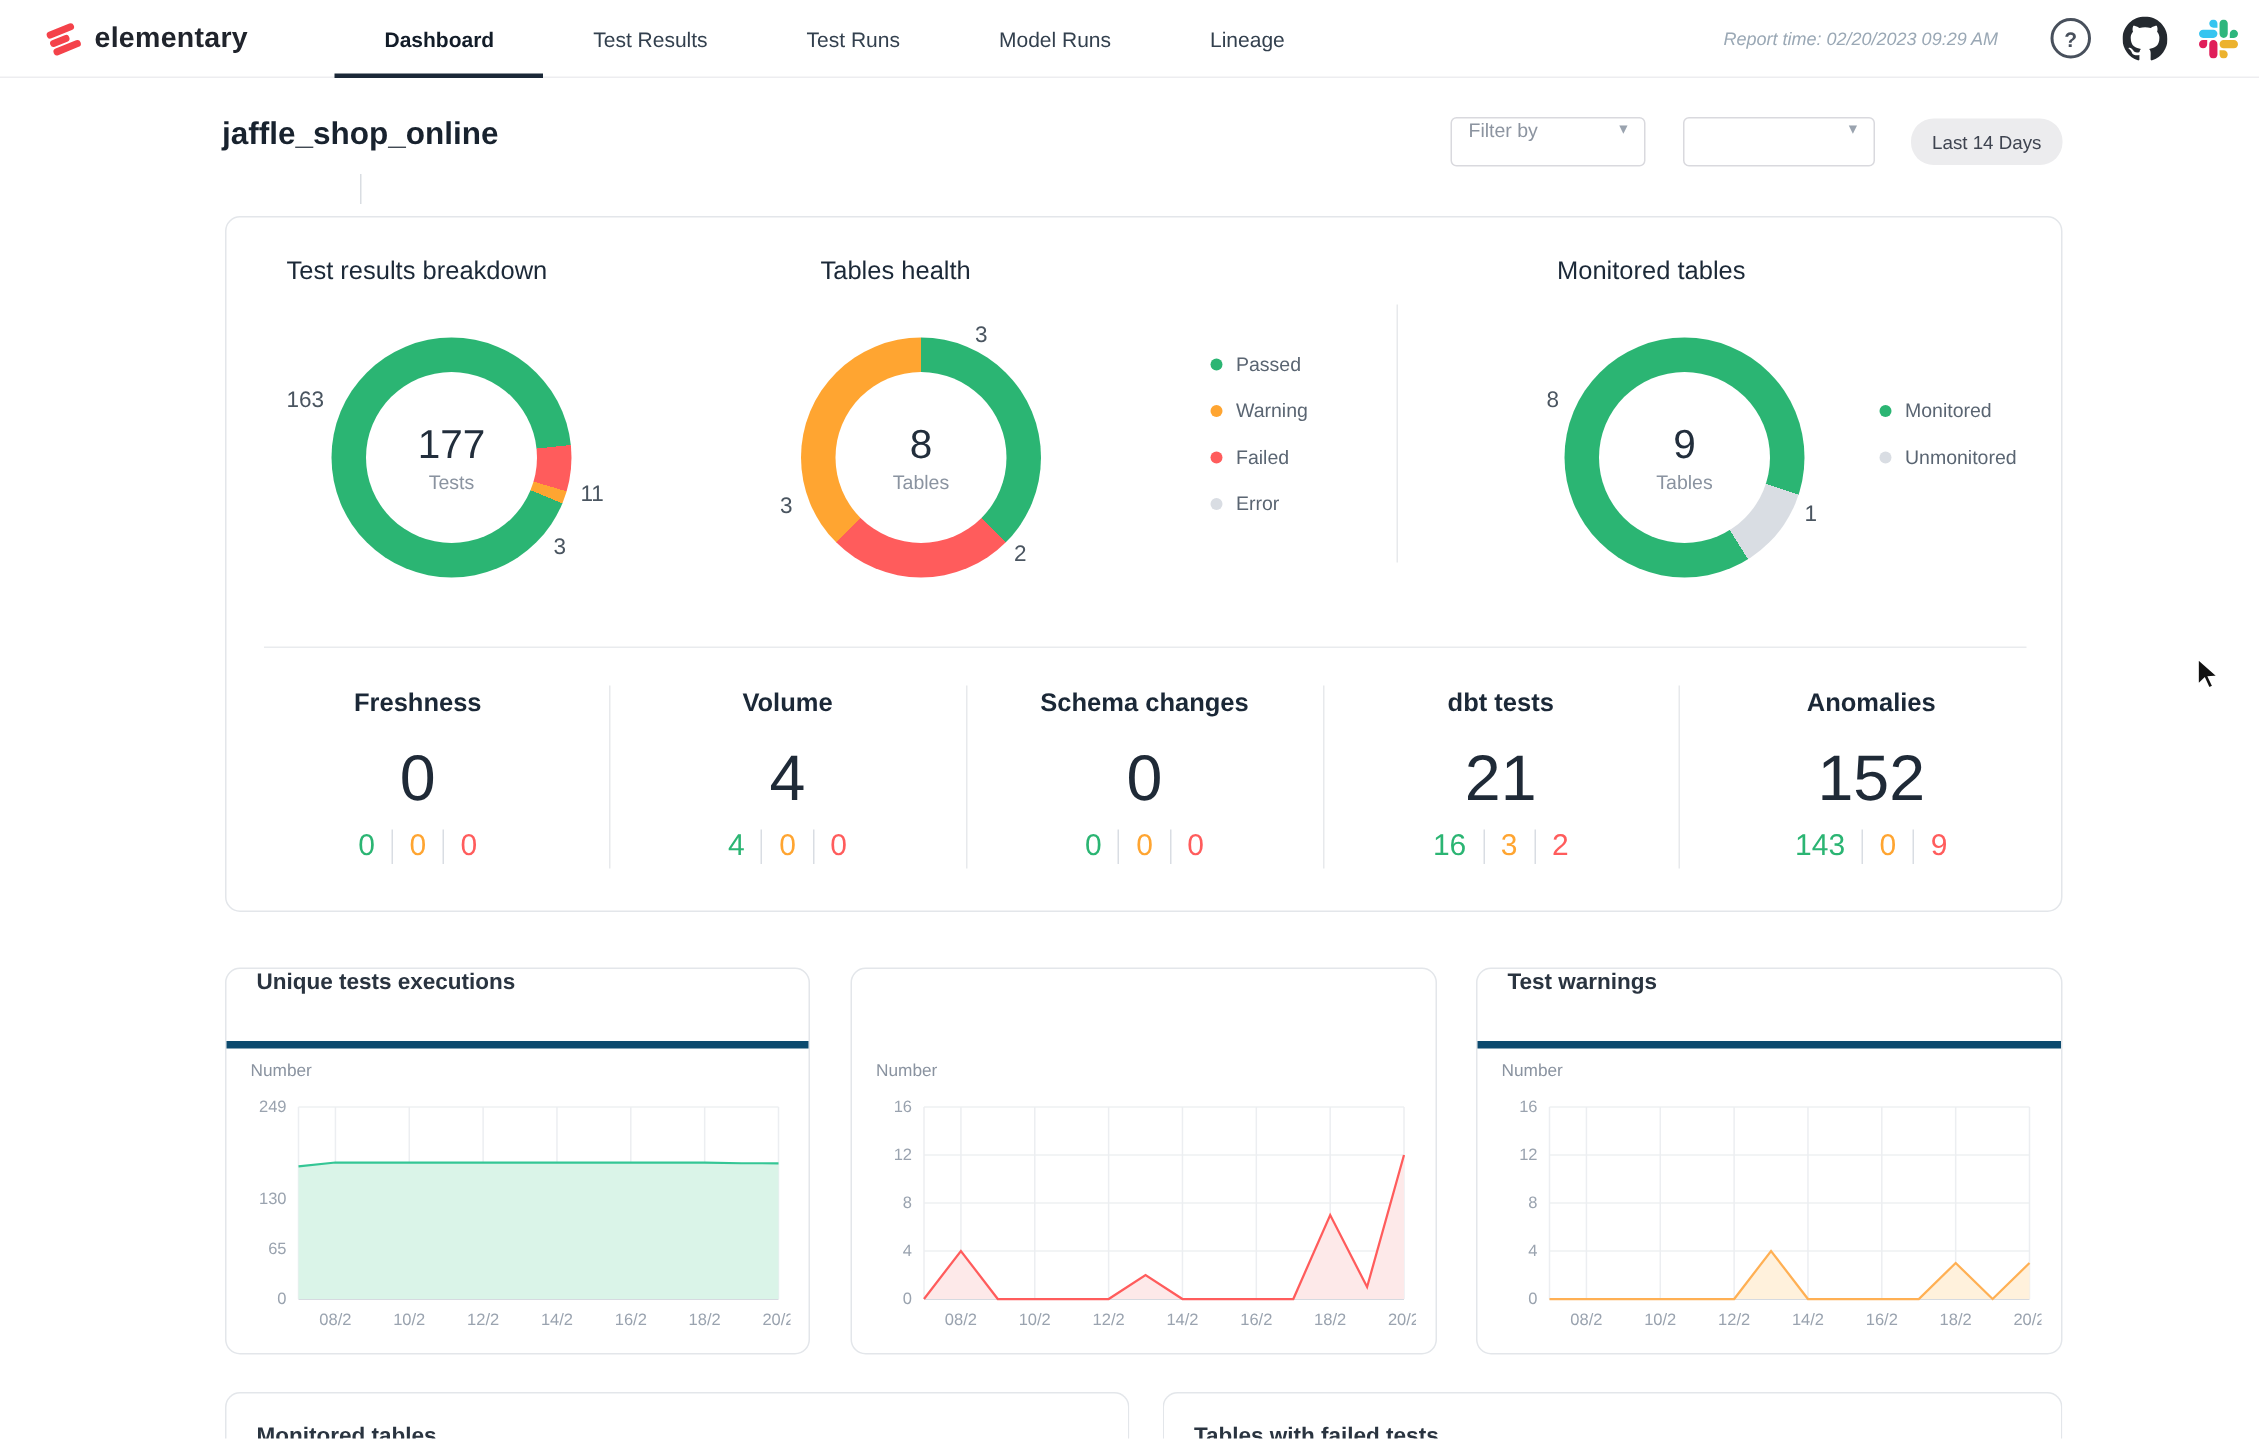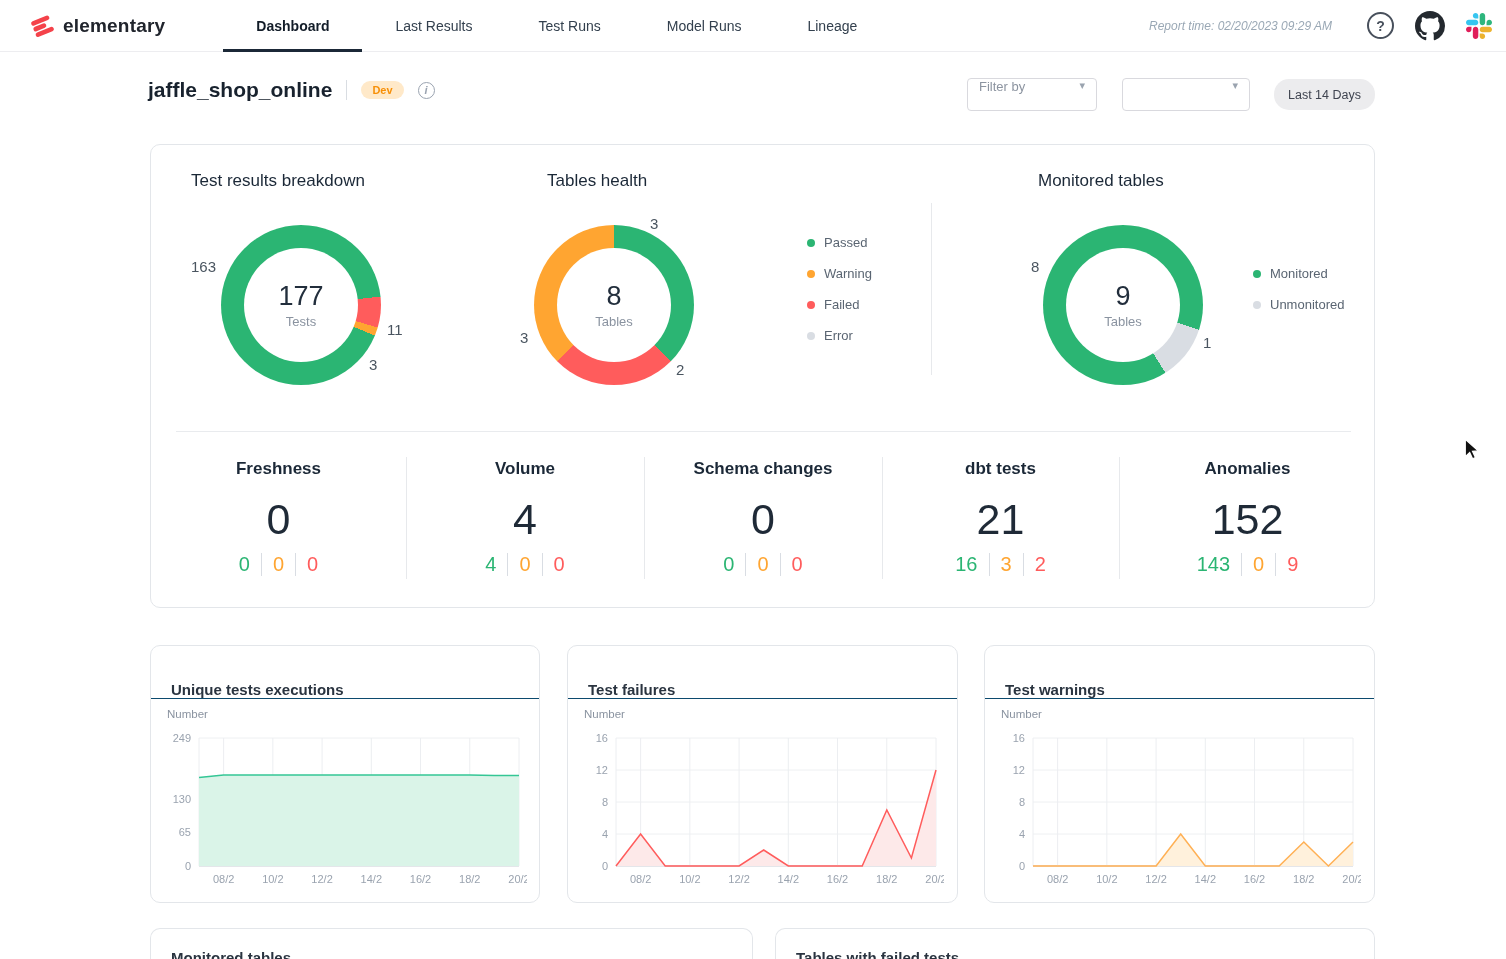--- a/index.html
+++ b/index.html
@@ -18,21 +18,21 @@
   .nav{display:flex;height:52px;margin-left:58px;}
   .nav-item{position:relative;height:52px;display:flex;align-items:center;padding:0 33px;font-size:14px;color:#33404e;cursor:pointer;}
   .nav-item.active{font-weight:700;color:#121c28;}
   .nav-item.active::after{content:"";position:absolute;left:0;right:0;bottom:0;height:3px;background:#1b2837;}
   .top-right{margin-left:auto;display:flex;align-items:center;gap:21px;padding-right:14px;}
   .report-time{font-size:12px;color:#9aa8b5;margin-right:14px;font-style:italic;}
   .help-circle{width:27px;height:27px;border-radius:50%;border:2px solid #48505c;color:#48505c;display:flex;align-items:center;justify-content:center;font-size:14px;font-weight:700;cursor:pointer;}
   .icon-btn{display:flex;align-items:center;justify-content:center;cursor:pointer;}
 
   
-  .page-head{position:absolute;left:148px;top:78px;display:flex;align-items:center;gap:14px;}
+  .page-head{position:absolute;left:148px;top:78px;display:flex;align-items:center;gap:14px;flex-direction:column;}
   .page-title{font-size:21px;font-weight:700;color:#18222e;}
   .title-sep{width:1px;height:20px;background:#d9dde2;}
   .badge-dev{background:#ffe9c9;color:#f79009;font-size:11px;font-weight:700;padding:3px 11px;border-radius:10px;}
   .info-circle{width:17px;height:17px;border-radius:50%;border:1.4px solid #9aa3b0;color:#9aa3b0;font-size:11px;display:flex;align-items:center;justify-content:center;font-style:italic;font-weight:700;cursor:pointer;}
   .controls{position:absolute;top:78px;left:967px;display:flex;align-items:center;}
   .select{height:33px;border:1px solid #d9d9de;border-radius:4px;background:#fff;display:flex;align-items:flex-start;justify-content:space-between;padding:0 11px;font-size:13px;color:#8c94a0;cursor:pointer;}
   .select .caret{color:#9aa3af;font-size:11px;}
   .sel1{width:130px;margin-right:25px;}
   .sel2{width:128px;margin-right:24px;}
   .btn-range{width:101px;height:31px;background:#ececee;border:none;border-radius:15px;font-size:12.5px;color:#3f4450;font-family:inherit;cursor:pointer;}
@@ -57,21 +57,21 @@
   .metrics{position:absolute;left:0;top:300px;width:1225px;display:flex;}
   .metric{display:flex;flex-direction:column;align-items:center;padding-top:14px;}
   .metric-title{font-size:17px;font-weight:700;color:var(--ink);}
   .metric-total{font-size:43px;font-weight:400;color:#1f2a37;margin-top:14px;line-height:52px;}
   .metric-sub{display:flex;align-items:center;margin-top:8px;font-size:20px;font-weight:500;}
   .metric-sub span{padding:0 11px;}
   .metric-sub .mid{border-left:1px solid #d9dde3;border-right:1px solid #d9dde3;}
   .c-passed{color:var(--c-passed);} .c-warning{color:var(--c-warning);} .c-failed{color:var(--c-failed);}
 
   .chart-card{top:645px;height:258px;}
-  .chart-card .card-head{height:53px;border-bottom:1px solid #0c4a6e;display:flex;align-items:flex-end;padding:0 20px;}
+  .chart-card .card-head{height:53px;border-bottom:5px solid #0c4a6e;display:flex;align-items:flex-start;padding:0 20px;}
   .card-title{font-size:15px;font-weight:600;color:var(--ink2);}
   .axis-name{position:absolute;left:16px;top:62px;font-size:11.5px;color:var(--gray);}
   .linechart{position:absolute;left:8px;top:80px;}
   svg .tk{fill:#9aa3af;font-size:11px;font-family:"Liberation Sans",sans-serif;}
 
   .bottom-card{top:928px;height:80px;border-bottom:none;border-bottom-left-radius:0;border-bottom-right-radius:0;}
   .bottom-card .card-title{position:absolute;left:20px;top:20px;}
 
   .cursor{position:absolute;left:1462px;top:438px;pointer-events:none;}
 </style>
@@ -86,21 +86,21 @@
         <g transform="rotate(-22 12 12)">
           <rect x="2.5" y="4.6" width="18.5" height="4.5" rx="2.2" fill="#f4424a"></rect>
           <rect x="2.5" y="10.4" width="13" height="4.5" rx="2.2" fill="#f4424a"></rect>
           <rect x="2.5" y="16.2" width="18.5" height="4.5" rx="2.2" fill="#f4424a"></rect>
         </g>
       </svg>
       <span class="brand-text">elementary</span>
     </div>
     <div class="nav">
       <div class="nav-item active">Dashboard</div>
-      <div class="nav-item">Last Results</div>
+      <div class="nav-item">Test Results</div>
       <div class="nav-item">Test Runs</div>
       <div class="nav-item">Model Runs</div>
       <div class="nav-item">Lineage</div>
     </div>
     <div class="top-right">
       <span class="report-time">Report time: 02/20/2023 09:29 AM</span>
       <span class="help-circle">?</span>
       <span class="icon-btn">
         <svg width="30" height="30" viewBox="0 0 16 16">
           <path fill="#24292f" d="M8 0C3.58 0 0 3.58 0 8c0 3.54 2.29 6.53 5.47 7.59.4.07.55-.17.55-.38 0-.19-.01-.82-.01-1.49-2.01.37-2.53-.49-2.69-.94-.09-.23-.48-.94-.82-1.13-.28-.15-.68-.52-.01-.53.63-.01 1.08.58 1.23.82.72 1.21 1.87.87 2.33.66.07-.52.28-.87.51-1.07-1.78-.2-3.64-.89-3.64-3.95 0-.87.31-1.59.82-2.15-.08-.2-.36-1.02.08-2.12 0 0 .67-.21 2.2.82.64-.18 1.32-.27 2-.27s1.36.09 2 .27c1.53-1.04 2.2-.82 2.2-.82.44 1.1.16 1.92.08 2.12.51.56.82 1.27.82 2.15 0 3.07-1.87 3.75-3.65 3.95.29.25.54.73.54 1.48 0 1.07-.01 1.93-.01 2.2 0 .21.15.46.55.38A8.012 8.012 0 0 0 16 8c0-4.42-3.58-8-8-8z"></path>
@@ -285,23 +285,20 @@
         <text class="tk" x="212.30769230769232" y="157" text-anchor="middle">14/2</text>
         <text class="tk" x="261.53846153846155" y="157" text-anchor="middle">16/2</text>
         <text class="tk" x="310.7692307692308" y="157" text-anchor="middle">18/2</text>
         <text class="tk" x="360" y="157" text-anchor="middle">20/2</text>
         <polygon points="40,140 40.0,51.6 64.6,49.0 89.2,49.0 113.8,49.0 138.5,49.0 163.1,49.0 187.7,49.0 212.3,49.0 236.9,49.0 261.5,49.0 286.2,49.0 310.8,49.0 335.4,49.5 360.0,49.5 360.0,140" fill="#daf4e8"></polygon>
         <polyline points="40.0,51.6 64.6,49.0 89.2,49.0 113.8,49.0 138.5,49.0 163.1,49.0 187.7,49.0 212.3,49.0 236.9,49.0 261.5,49.0 286.2,49.0 310.8,49.0 335.4,49.5 360.0,49.5" fill="none" stroke="#34c695" stroke-width="1.5"></polyline>
       </svg>
   </div>
 
   <div class="card chart-card" style="left:567px;width:391px">
-    <div class="card-head">
-      <span class="card-title">Test failures</span>
-    </div>
     <span class="axis-name">Number</span>
     <svg class="linechart" width="368" height="170">
         <line x1="40" x2="360" y1="12" y2="12" stroke="#eef0f2"></line>
         <text class="tk" x="32" y="15.5" text-anchor="end">16</text>
         <line x1="40" x2="360" y1="44" y2="44" stroke="#eef0f2"></line>
         <text class="tk" x="32" y="47.5" text-anchor="end">12</text>
         <line x1="40" x2="360" y1="76" y2="76" stroke="#eef0f2"></line>
         <text class="tk" x="32" y="79.5" text-anchor="end">8</text>
         <line x1="40" x2="360" y1="108" y2="108" stroke="#eef0f2"></line>
         <text class="tk" x="32" y="111.5" text-anchor="end">4</text>

